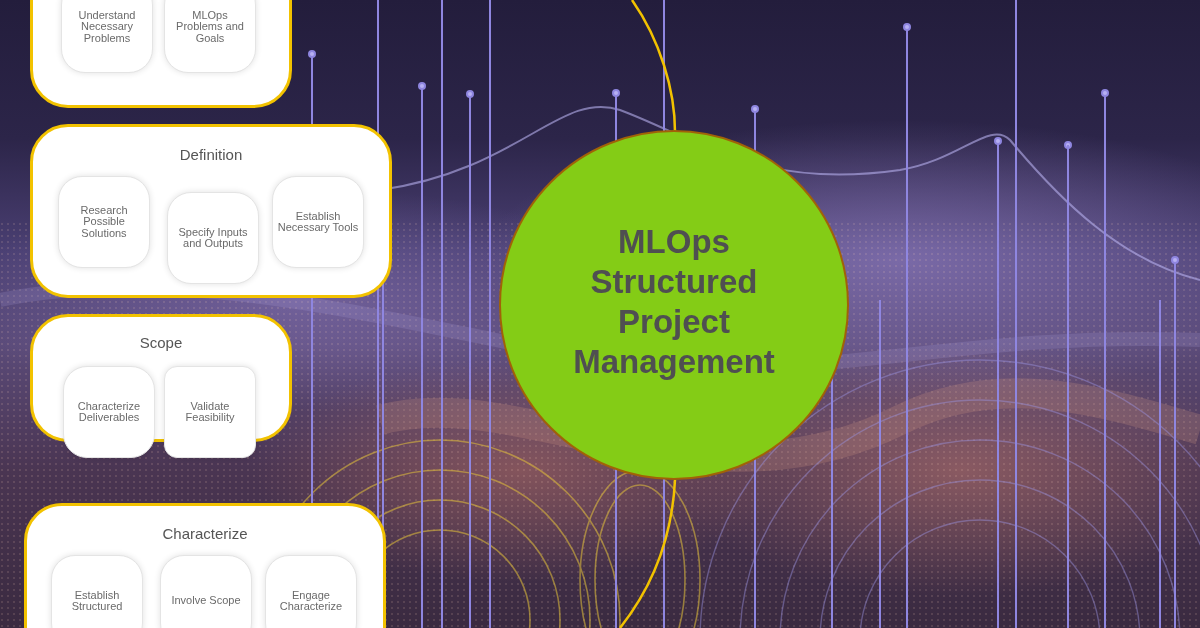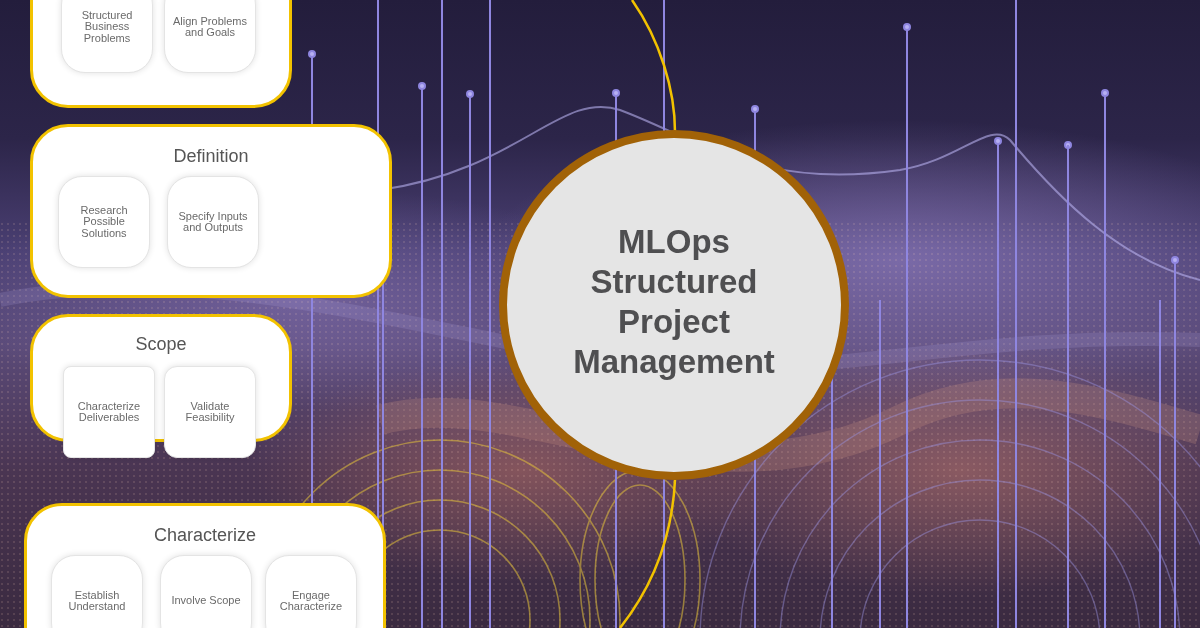--- a/index.html
+++ b/index.html
@@ -7,26 +7,26 @@
     .bg { position:absolute; inset:0; overflow:hidden;
       background:
         radial-gradient(ellipse 420px 180px at 960px 470px, rgba(190,120,110,0.55), transparent 70%),
         radial-gradient(ellipse 380px 160px at 520px 470px, rgba(180,110,100,0.55), transparent 70%),
         radial-gradient(ellipse 600px 200px at 900px 260px, rgba(160,140,210,0.55), transparent 70%),
         radial-gradient(ellipse 500px 160px at 300px 300px, rgba(150,130,200,0.45), transparent 70%),
         linear-gradient(180deg, #231d3c 0%, #2c2549 22%, #4a3f72 40%, #5a4a78 55%, #4a3552 75%, #3a2a40 100%);
     }
     .bg-svg { position:absolute; inset:0; }
     .card { position:absolute; background:#fff; border:3px solid #f2c200; border-radius:38px; box-sizing:border-box; }
-    .card-title { position:absolute; left:0; right:0; text-align:center; font-size:18px; color:#555; }
+    .card-title { position:absolute; left:0; right:0; text-align:center; font-size:15px; color:#555; }
     .box { position:absolute; width:92px; height:92px; background:#fff; border-radius:24px; border:1px solid #e4e4e4;
       box-shadow:0 0 6px rgba(0,0,0,0.12); display:flex; align-items:center; justify-content:center; text-align:center;
       font-size:11px; line-height:11.5px; color:#6a6a6a; box-sizing:border-box; padding:0 4px; }
-    .circle { position:absolute; left:499px; top:130px; width:350px; height:350px; border-radius:50%; background:#e5e5e5;
-      border:8px solid #a16207; box-sizing:border-box; display:flex; align-items:center; justify-content:center; }
+    .circle { position:absolute; left:499px; top:130px; width:350px; height:350px; border-radius:50%; background:#84cc16;
+      border:2px solid #a16207; box-sizing:border-box; display:flex; align-items:center; justify-content:center; }
     .circle-title { text-align:center; font-weight:bold; font-size:33px; line-height:40px; color:#4f4f51; white-space:pre-line; margin-top:-6px; }
   </style>
 </head>
 <body>
 
 <div class="bg">
   <svg class="bg-svg" width="1200" height="628" viewBox="0 0 1200 628">
     <defs>
       <pattern id="dots" width="6" height="6" patternUnits="userSpaceOnUse">
         <circle cx="2" cy="2" r="0.8" fill="#ffcfb0" opacity="0.35"></circle>
@@ -90,51 +90,54 @@
         <circle cx="1175" cy="260" r="3"></circle>
     </g>
 
     <path d="M632 0 C 660 40, 675 90, 675 132" stroke="#f2c200" stroke-width="2.5" fill="none"></path>
     <path d="M675 480 C 672 540, 650 590, 620 628" stroke="#f2c200" stroke-width="2.5" fill="none"></path>
   </svg>
 </div>
 
 <div class="card" style="left:30px; top:-40px; width:262px; height:148px;">
   <div class="box" style="left:28px; top:18px;">
-    <span>Structured Business Problems</span>
+    <span>Understand Necessary Problems</span>
   </div>
   <div class="box" style="left:131px; top:18px;">
-    <span>Align Problems and Goals</span>
+    <span>MLOps Problems and Goals</span>
   </div>
 </div>
 
 <div class="card" style="left:30px; top:124px; width:362px; height:174px;">
   <div class="card-title" style="top:19px;">Definition</div>
   <div class="box" style="left:25px; top:49px;align-items:center;">
     <span>Research Possible Solutions</span>
   </div>
-  <div class="box" style="left:134px; top:49px;align-items:center;">
+  <div class="box" style="left:134px; top:65px;align-items:center;">
     <span>Specify Inputs and Outputs</span>
+  </div>
+  <div class="box" style="left:239px; top:49px;">
+    <span>Establish Necessary Tools</span>
   </div>
 </div>
 
 <div class="card" style="left:30px; top:314px; width:262px; height:128px;padding-left:25px;">
   <div class="card-title" style="top:17px;">Scope</div>
-  <div class="box" style="left:30px; top:49px;border-radius:8px;">
+  <div class="box" style="left:30px; top:49px;">
     <span>Characterize Deliverables</span>
   </div>
   <div class="box" style="left:131px; top:49px;border-radius:13px;">
     <span>Validate Feasibility</span>
   </div>
 </div>
 
 <div class="card" style="left:24px; top:503px; width:362px; height:170px;">
   <div class="card-title" style="top:19px;">Characterize</div>
   <div class="box" style="left:24px; top:49px;">
-    <span>Establish Understand</span>
+    <span>Establish Structured</span>
   </div>
   <div class="box" style="left:133px; top:49px;">
     <span>Involve Scope</span>
   </div>
   <div class="box" style="left:238px; top:49px;">
     <span>Engage Characterize</span>
   </div>
 </div>
 
 <div class="circle">

